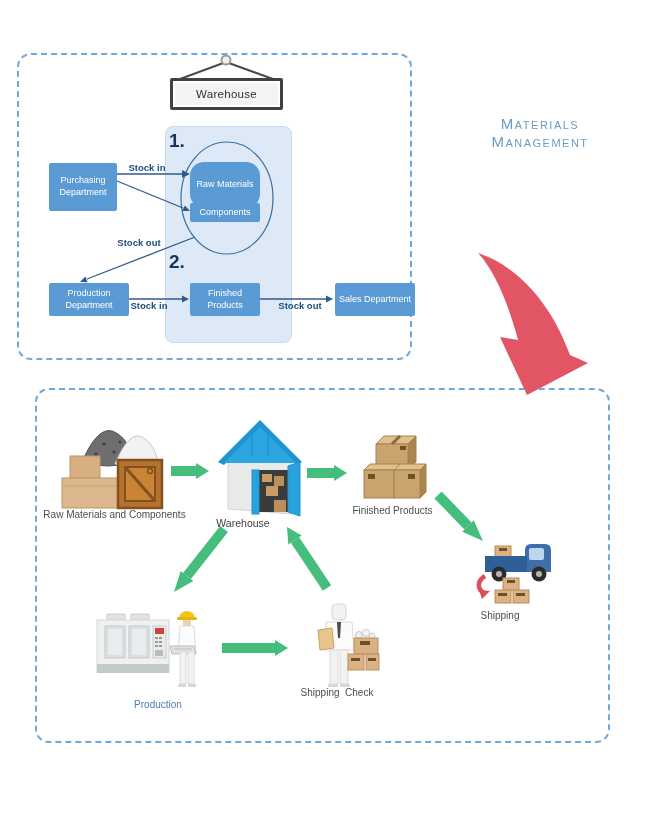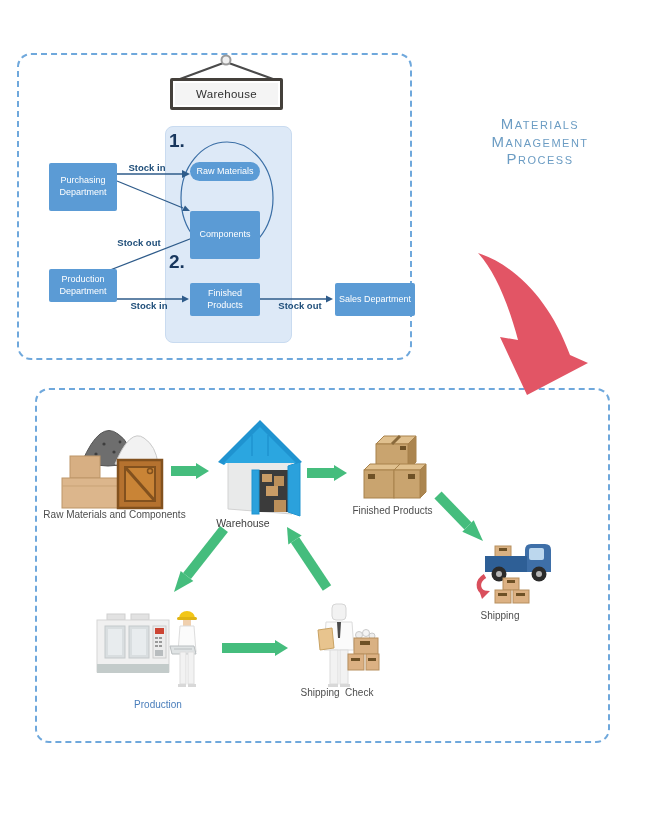--- a/index.html
+++ b/index.html
@@ -22,23 +22,23 @@
   .hang-sign { position:absolute; left:170px; top:78px; width:113px; height:32px;
     background:#f4f4f4; border:3px solid #44403b; border-radius:2px;
     box-shadow: inset 0 0 0 2px #ffffff;
     display:flex; align-items:center; justify-content:center;
     font-size:11.5px; color:#303030; letter-spacing:0.3px; }
 
   .fc-box { position:absolute; background:#5b9bd5; color:#ffffff; border-radius:2px;
     display:flex; align-items:center; justify-content:center; text-align:center;
     font-size:9px; line-height:1.3; padding:2px; }
   #box-purchasing { left:49px; top:163px; width:68px; height:48px; }
-  #box-raw       { left:190px; top:162px; width:70px; height:19px;border-radius:14px; }
-  #box-components{ left:190px; top:203px; width:70px; height:48px;margin-top:8px; }
-  #box-production{ left:49px; top:269px; width:68px; height:33px; }
+  #box-raw       { left:190px; top:162px; width:70px; height:46px;border-radius:14px; }
+  #box-components{ left:190px; top:203px; width:70px; height:19px; }
+  #box-production{ left:49px; top:283px; width:80px; height:33px; }
   #box-finished  { left:190px; top:283px; width:70px; height:33px; }
   #box-sales     { left:335px; top:283px; width:80px; height:33px; }
 
   .flow-label { position:absolute; font-size:9.5px; font-weight:bold; color:#1f4e79; text-align:center; }
   #lbl-stockin-1 { left:121px; top:162px; width:52px; }
   #lbl-stockout-1{ left:110px; top:237px; width:58px; }
   #lbl-stockin-2 { left:123px; top:300px; width:52px; }
   #lbl-stockout-2{ left:271px; top:300px; width:58px; }
 
   #main-title { position:absolute; left:452px; top:115px; width:176px; text-align:center;
@@ -126,21 +126,20 @@
   <div class="fc-box" id="box-sales">Sales Department</div>
 
   <div class="flow-label" id="lbl-stockin-1">Stock in</div>
   <div class="flow-label" id="lbl-stockout-1">Stock out</div>
   <div class="flow-label" id="lbl-stockin-2">Stock in</div>
   <div class="flow-label" id="lbl-stockout-2">Stock out</div>
 
   <div id="main-title">
     <div>Materials</div>
     <div>Management</div>
-    <div>Process</div>
   </div>
 
   <div class="icon-wrap" id="icon-rawmat">
     <svg width="105" height="92" viewBox="0 0 105 92">
       <path d="M22,42 Q40,0 58,14 Q70,22 74,42 Q48,50 22,42 Z" fill="#6e6e6e" stroke="#555" stroke-width="1"></path>
       <circle cx="44" cy="24" r="1.6" fill="#3e3e3e"></circle>
         <circle cx="54" cy="32" r="1.6" fill="#3e3e3e"></circle>
       <circle cx="36" cy="34" r="1.6" fill="#3e3e3e"></circle>
         <circle cx="60" cy="22" r="1.4" fill="#3e3e3e"></circle>
       <path d="M55,44 Q70,8 84,18 Q96,26 98,44 Q76,50 55,44 Z" fill="#f2f2f2" stroke="#c9c9c9" stroke-width="1"></path>

